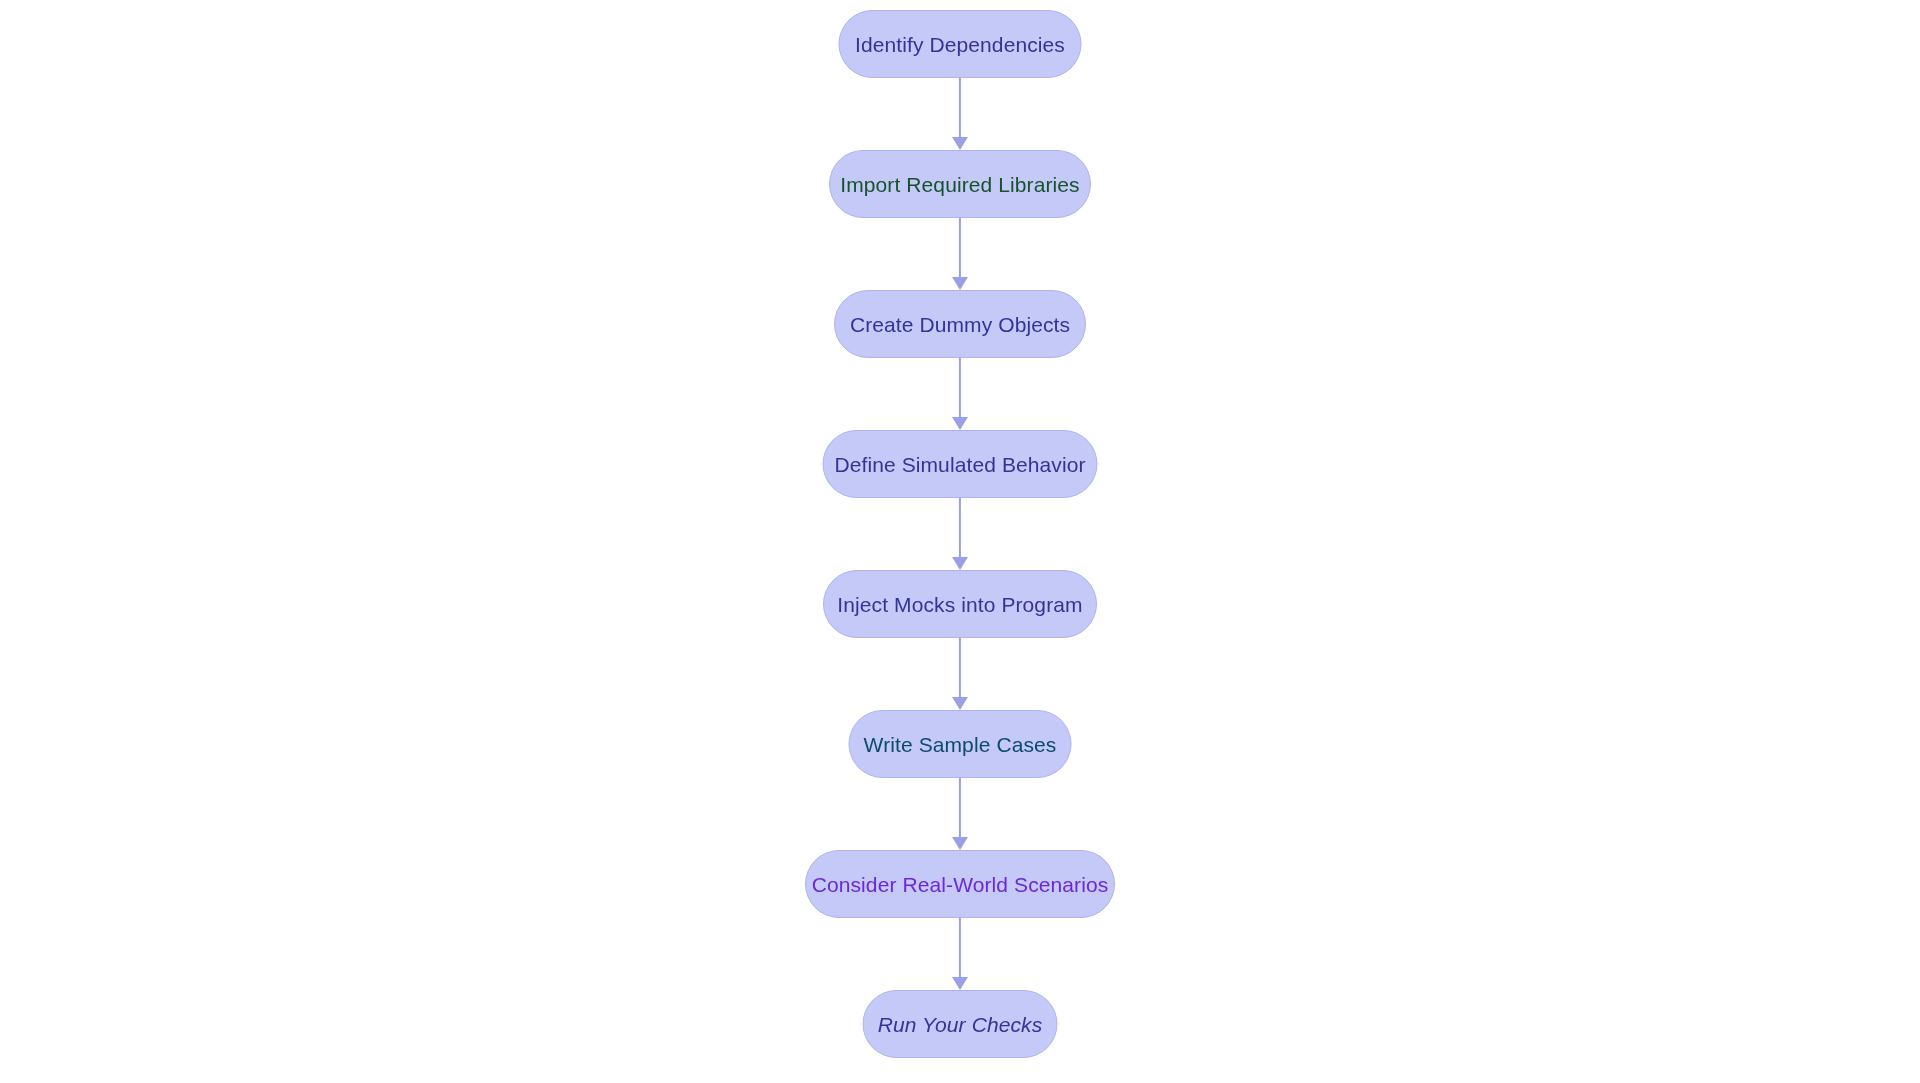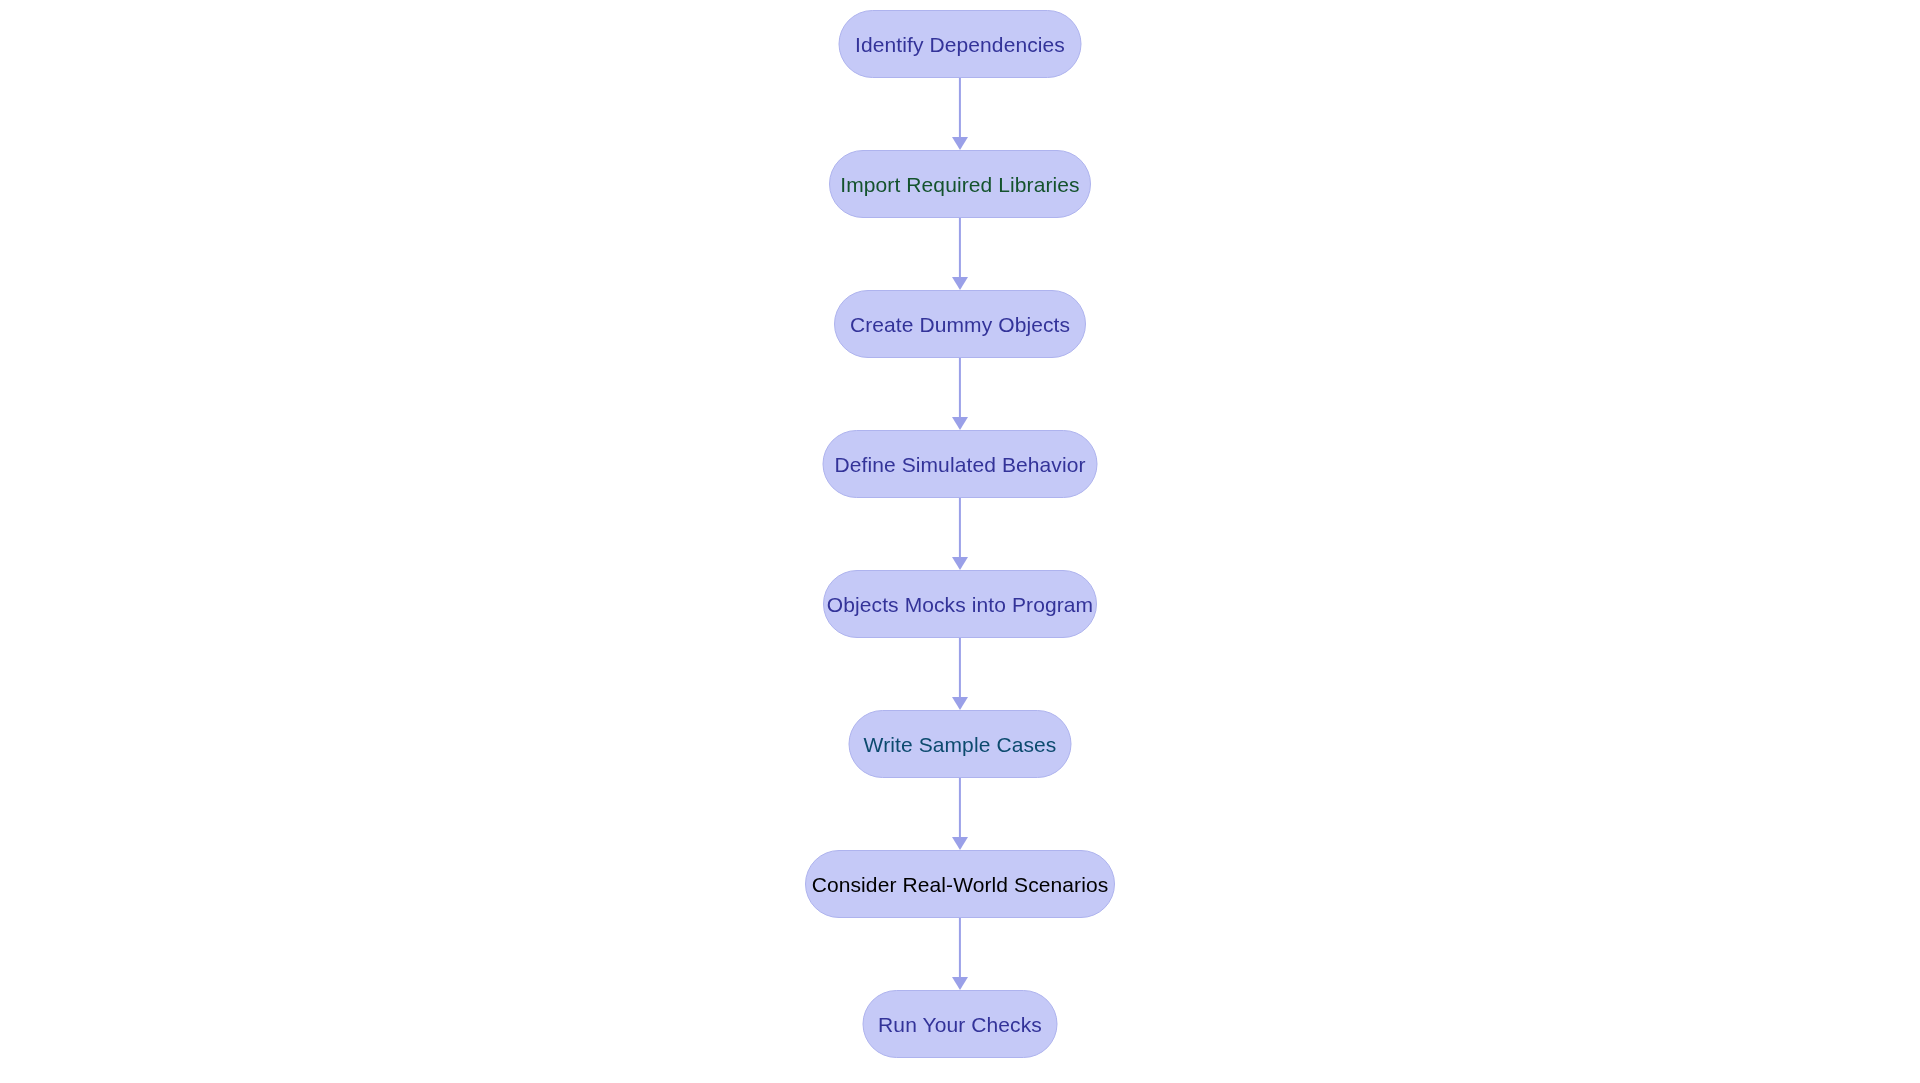--- a/index.html
+++ b/index.html
@@ -124,25 +124,25 @@
       <div class="node" style="top: 150px; width: 262px; background: rgb(197, 201, 247); border-color: rgb(174, 179, 238);">
         <span class="node-label" style="color: #14532d;">Import Required Libraries</span>
       </div>
       <div class="node" style="top: 290px; width: 252px; background: rgb(197, 201, 247); border-color: rgb(174, 179, 238);">
         <span class="node-label" style="color: rgb(51, 51, 153);">Create Dummy Objects</span>
       </div>
       <div class="node" style="top: 430px; width: 275px; background: rgb(197, 201, 247); border-color: rgb(174, 179, 238);">
         <span class="node-label" style="color: rgb(51, 51, 153);">Define Simulated Behavior</span>
       </div>
       <div class="node" style="top: 570px; width: 274px; background: rgb(197, 201, 247); border-color: rgb(174, 179, 238);">
-        <span class="node-label" style="color: rgb(51, 51, 153);">Objects Mocks into Program</span>
+        <span class="node-label" style="color: rgb(51, 51, 153);">Inject Mocks into Program</span>
       </div>
       <div class="node" style="top: 710px; width: 223px; background: rgb(197, 201, 247); border-color: rgb(174, 179, 238);">
         <span class="node-label" style="color: #0c4a6e;">Write Sample Cases</span>
       </div>
       <div class="node" style="top: 850px; width: 310px; background: rgb(197, 201, 247); border-color: rgb(174, 179, 238);">
-        <span class="node-label" style="color: #000000;">Consider Real-World Scenarios</span>
+        <span class="node-label" style="color: #6d28d9;">Consider Real-World Scenarios</span>
       </div>
       <div class="node" style="top: 990px; width: 195px; background: rgb(197, 201, 247); border-color: rgb(174, 179, 238);">
-        <span class="node-label" style="color: rgb(51, 51, 153);">Run Your Checks</span>
+        <span class="node-label" style="color: rgb(51, 51, 153); font-style: italic;">Run Your Checks</span>
       </div>
     </div>
 </div>
 
 </body></html>

